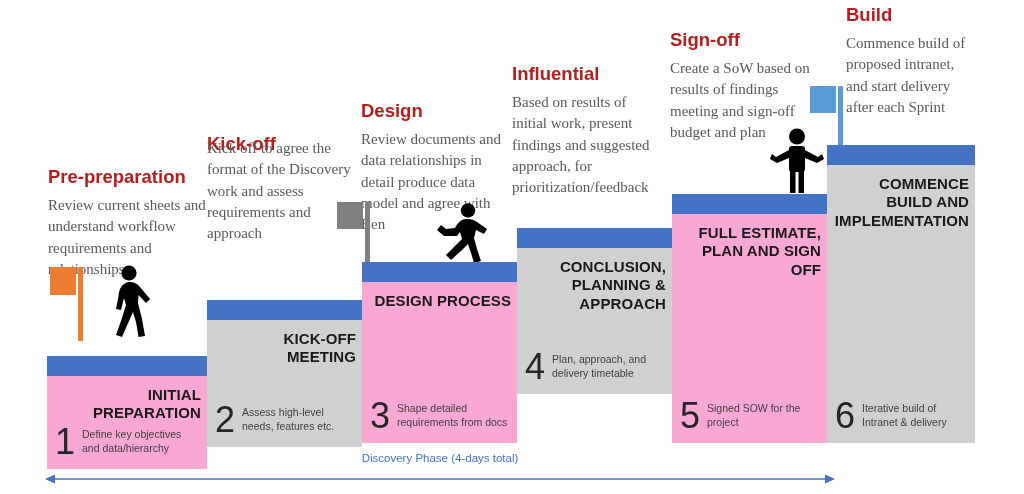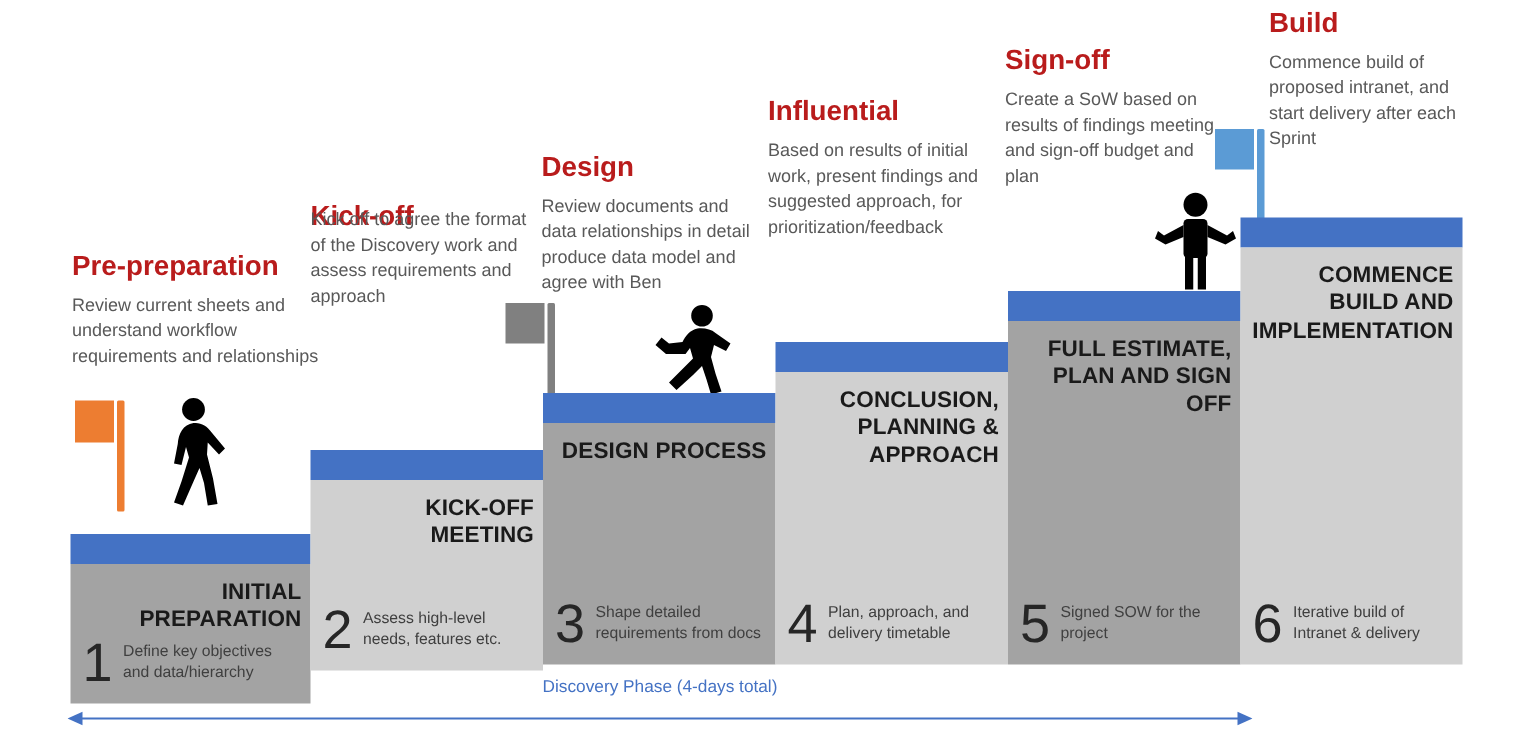--- a/index.html
+++ b/index.html
@@ -10,21 +10,21 @@
     overflow:hidden;
     position:relative;
     -webkit-font-smoothing:antialiased;
   }
   .stage{position:absolute;left:0;top:0;width:1024px;height:494px;}
 
   
   .step{position:absolute;box-sizing:border-box;}
   .step .cap{position:absolute;left:0;top:0;width:100%;height:20px;background:#4472C4;}
   .step .body{position:absolute;left:0;top:20px;right:0;bottom:0;}
-  .step.light .body{background:#a3a3a3;text-decoration:underline;}
+  .step.light .body{background:#f9a8d4;text-decoration:underline;}
   .step.dark  .body{background:#D0D0D0;}
   .step .heading{
     position:absolute;left:6px;right:6px;top:10px;
     text-align:right;
     font-weight:bold;
     font-size:15px;
     line-height:1.22;
     color:#1a1a1a;
     letter-spacing:.1px;
   }
@@ -40,21 +40,21 @@
     font-size:10.5px;line-height:1.28;color:#3f3f3f;
   }
 
   
   .callout{position:absolute;}
   .callout .title{
     font-weight:bold;color:#b91c1c;
     font-size:18.5px;line-height:1.2;text-align:left;margin-bottom:7px;
   }
   .callout .desc{
-    font-size:12px;line-height:1.42;color:#595959;
+    font-size:15px;line-height:1.42;color:#595959;font-family:Liberation Serif, serif;
   }
 
   
   .flag{position:absolute;}
   .flag .pole{position:absolute;width:5px;border-radius:1px;}
   .flag .cloth{position:absolute;left:0;top:0;}
 
   
   .figure{position:absolute;}
 
@@ -161,21 +161,21 @@
     <div class="cap"></div>
     <div class="body">
       <div class="heading">DESIGN PROCESS</div>
       <div class="foot">
         <div class="num">3</div>
         <div class="footdesc">Shape detailed requirements from docs</div>
       </div>
     </div>
   </div>
 
-  <div class="step dark" style="left:517px;top:228px;width:155px;height:215px;">
+  <div class="step dark" style="left:517px;top:228px;width:155px;height:166px;">
     <div class="cap"></div>
     <div class="body">
       <div class="heading">CONCLUSION, PLANNING &amp; APPROACH</div>
       <div class="foot">
         <div class="num">4</div>
         <div class="footdesc">Plan, approach, and delivery timetable</div>
       </div>
     </div>
   </div>
 

